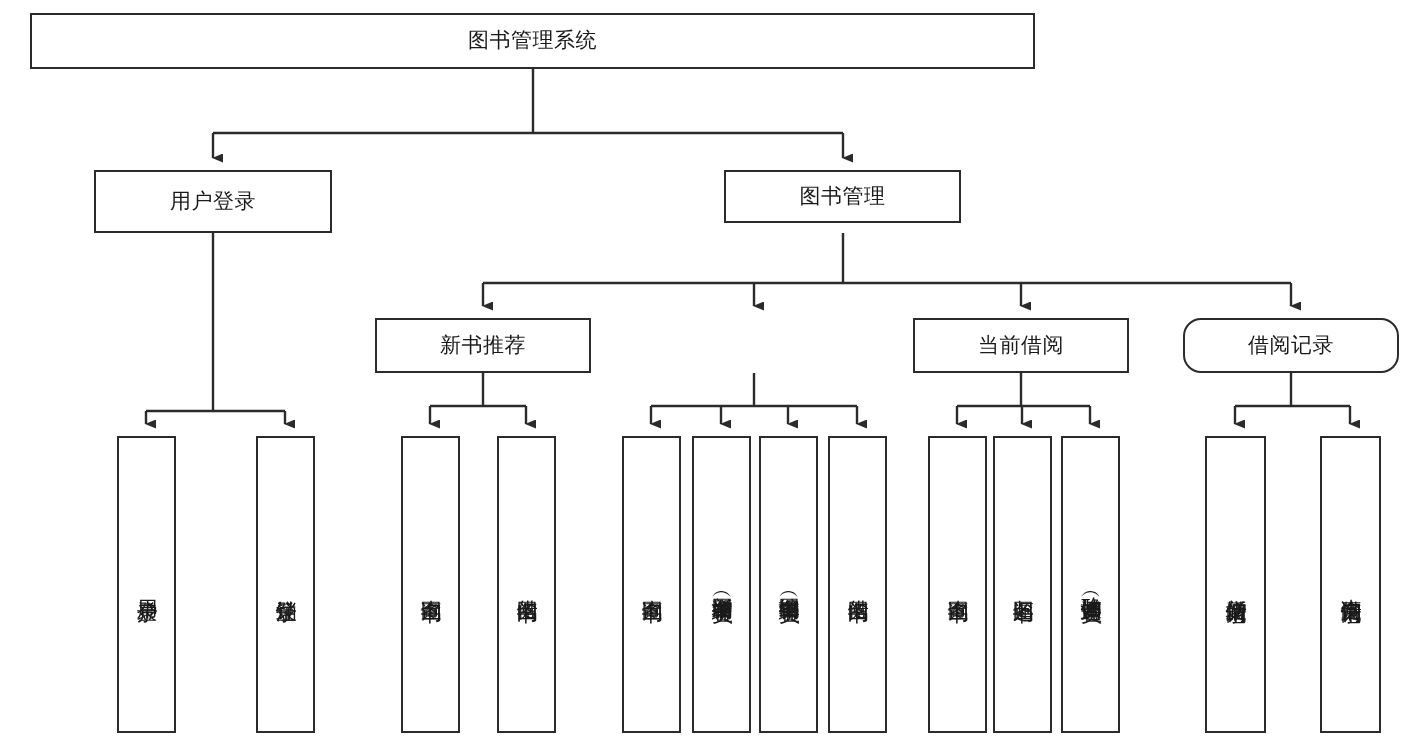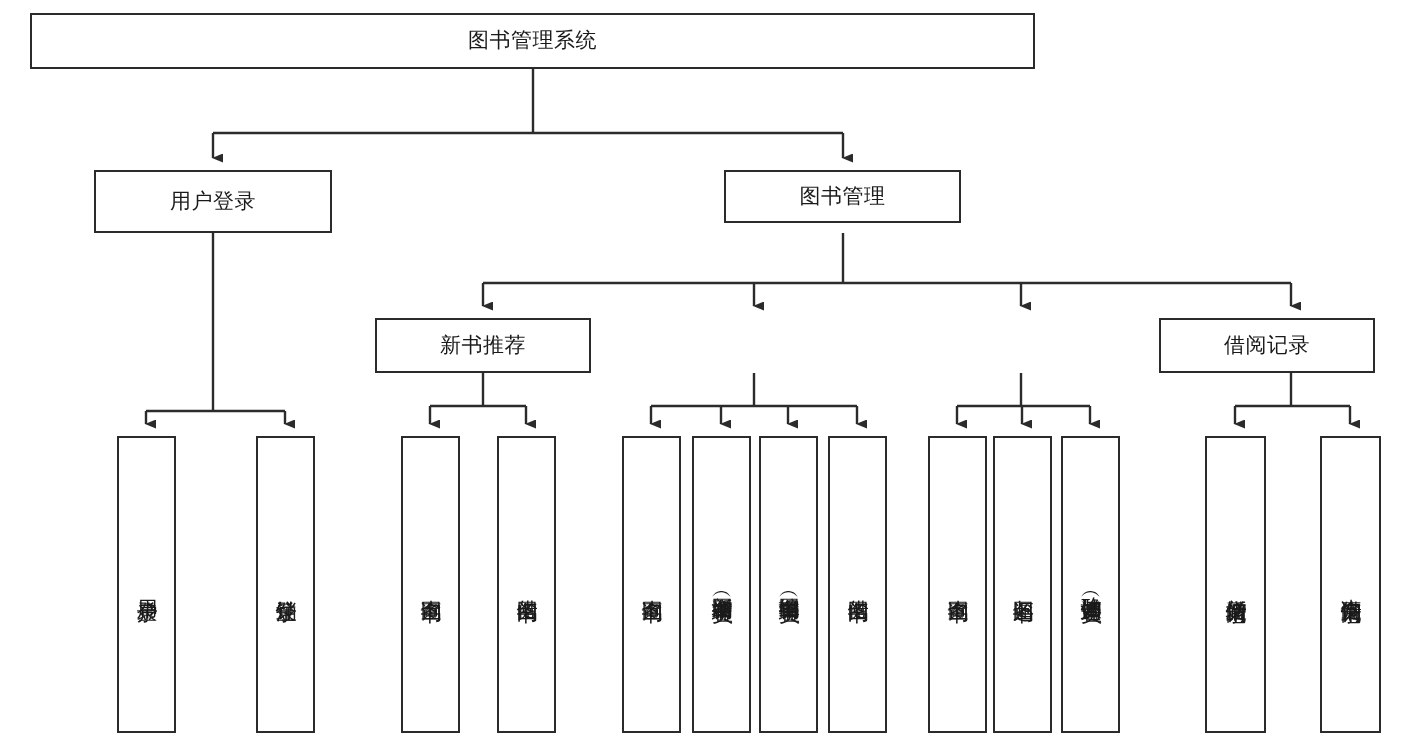--- a/index.html
+++ b/index.html
@@ -131,21 +131,24 @@
   <div class="node-box horizontal" style="left:81px; top:170px; width:238px; height:63px;">
     <span class="node-label">用户登录</span>
   </div>
   <div class="node-box horizontal" style="left:711px; top:170px; width:237px; height:53px;">
     <span class="node-label">图书管理</span>
   </div>
 
   <div class="node-box horizontal" style="left:362px; top:318px; width:216px; height:55px;">
     <span class="node-label">新书推荐</span>
   </div>
-  <div class="node-box horizontal" style="left:1146px; top:318px; width:216px; height:55px;">
+  <div class="node-box horizontal" style="left:900px; top:318px; width:216px; height:55px;">
+    <span class="node-label">当前借阅</span>
+  </div>
+  <div class="node-box horizontal" style="left:1170px; top:318px; width:216px; height:55px;border-radius:18px;">
     <span class="node-label">借阅记录</span>
   </div>
 
   <div class="node-box vertical" style="left:104px; top:436px; width:59px; height:297px;">
     <span class="node-label">用户登录</span>
   </div>
   <div class="node-box vertical" style="left:243px; top:436px; width:59px; height:297px;">
     <span class="node-label">注销登录</span>
   </div>
 

